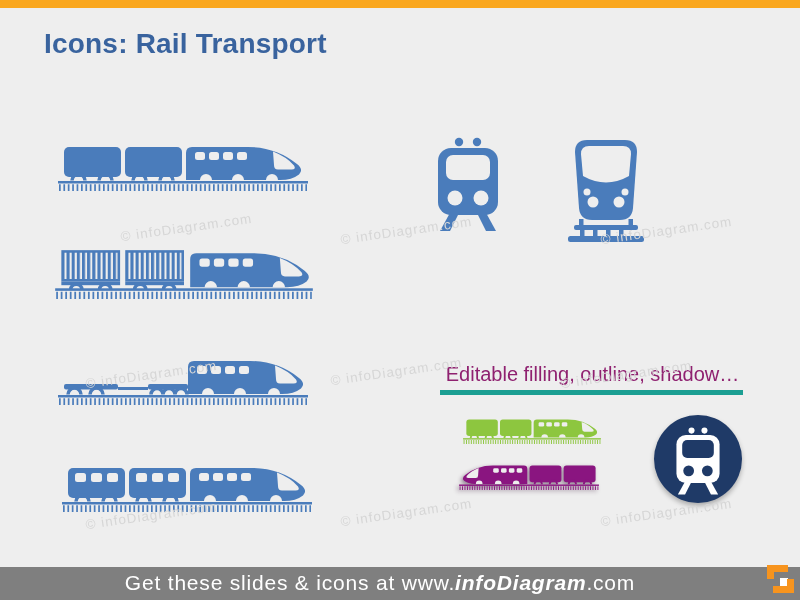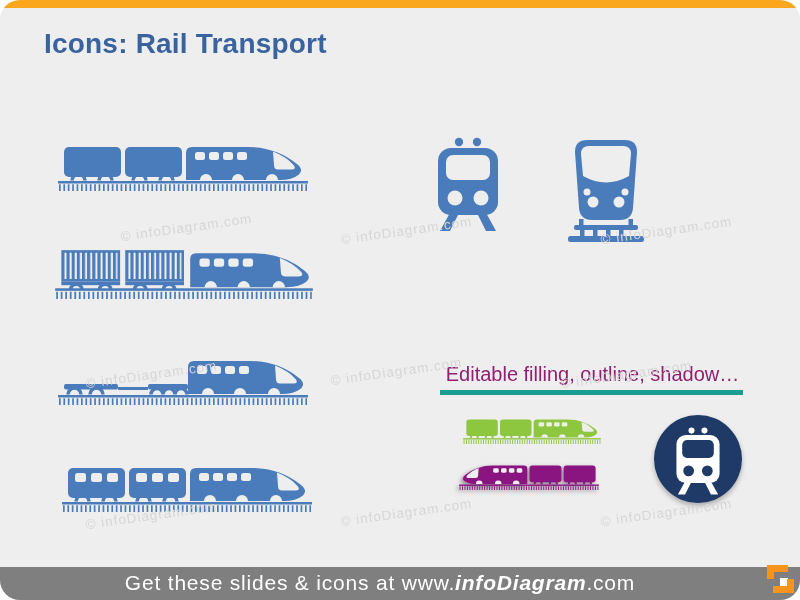--- a/index.html
+++ b/index.html
@@ -1,18 +1,18 @@
 <!DOCTYPE html>
 <html style="--bg: #EEEEEE; --accent_orange: #FAA71E; --logo_orange: #F7941E; --icon_blue: #4A7CBB; --title_blue: #39639E; --navy: #1F3A67; --green: #8DC63F; --purple: #8A1580; --magenta_text: #8F2170; --teal: #1B9E92; --footer_gray: #7F7F7F; --watermark_gray: #D6D6D6;"><head>
 <meta charset="utf-8">
 <style>
   html,body{margin:0;padding:0;}
   .slide{
     position:relative;width:800px;height:600px;overflow:hidden;
-    background:var(--bg);font-family:"Liberation Sans",sans-serif;border-radius:20px;
+    background:var(--bg);font-family:"Liberation Sans",sans-serif;
   }
   .topbar{position:absolute;left:0;top:0;width:800px;height:8px;background:var(--accent_orange);}
   .title{
     position:absolute;left:44px;top:28px;margin:0;
     font-size:28px;font-weight:bold;color:var(--title_blue);letter-spacing:0.2px;
   }
 
   
   .train{position:absolute;display:block;}
   .train-blue{color:var(--icon_blue);}

